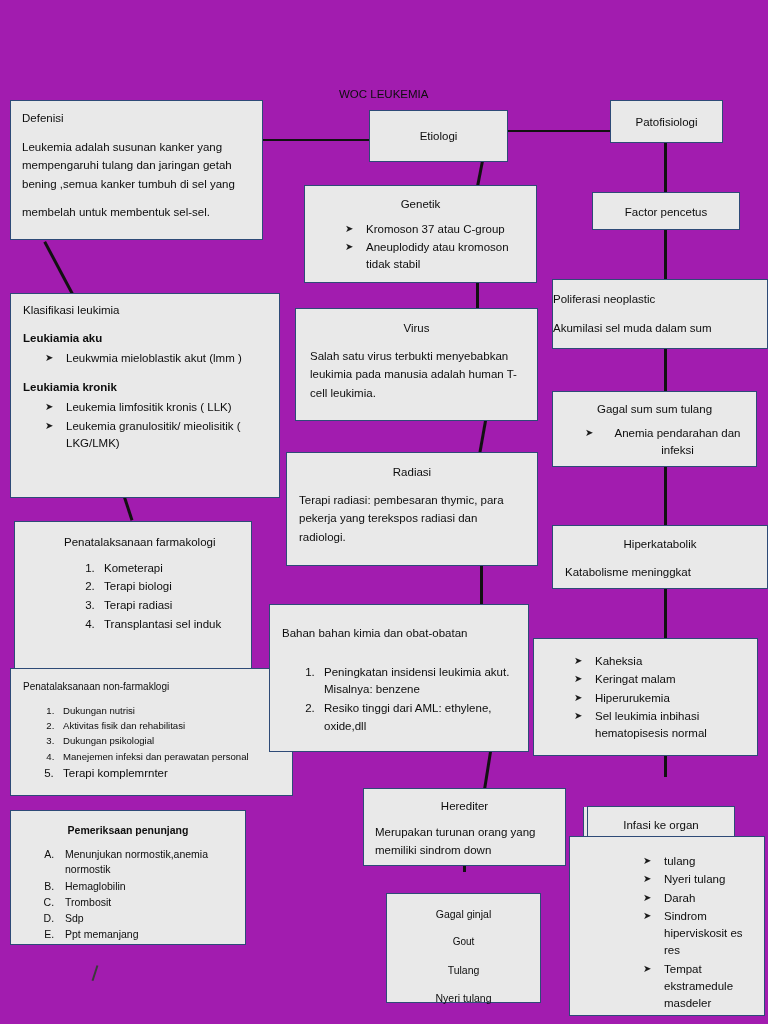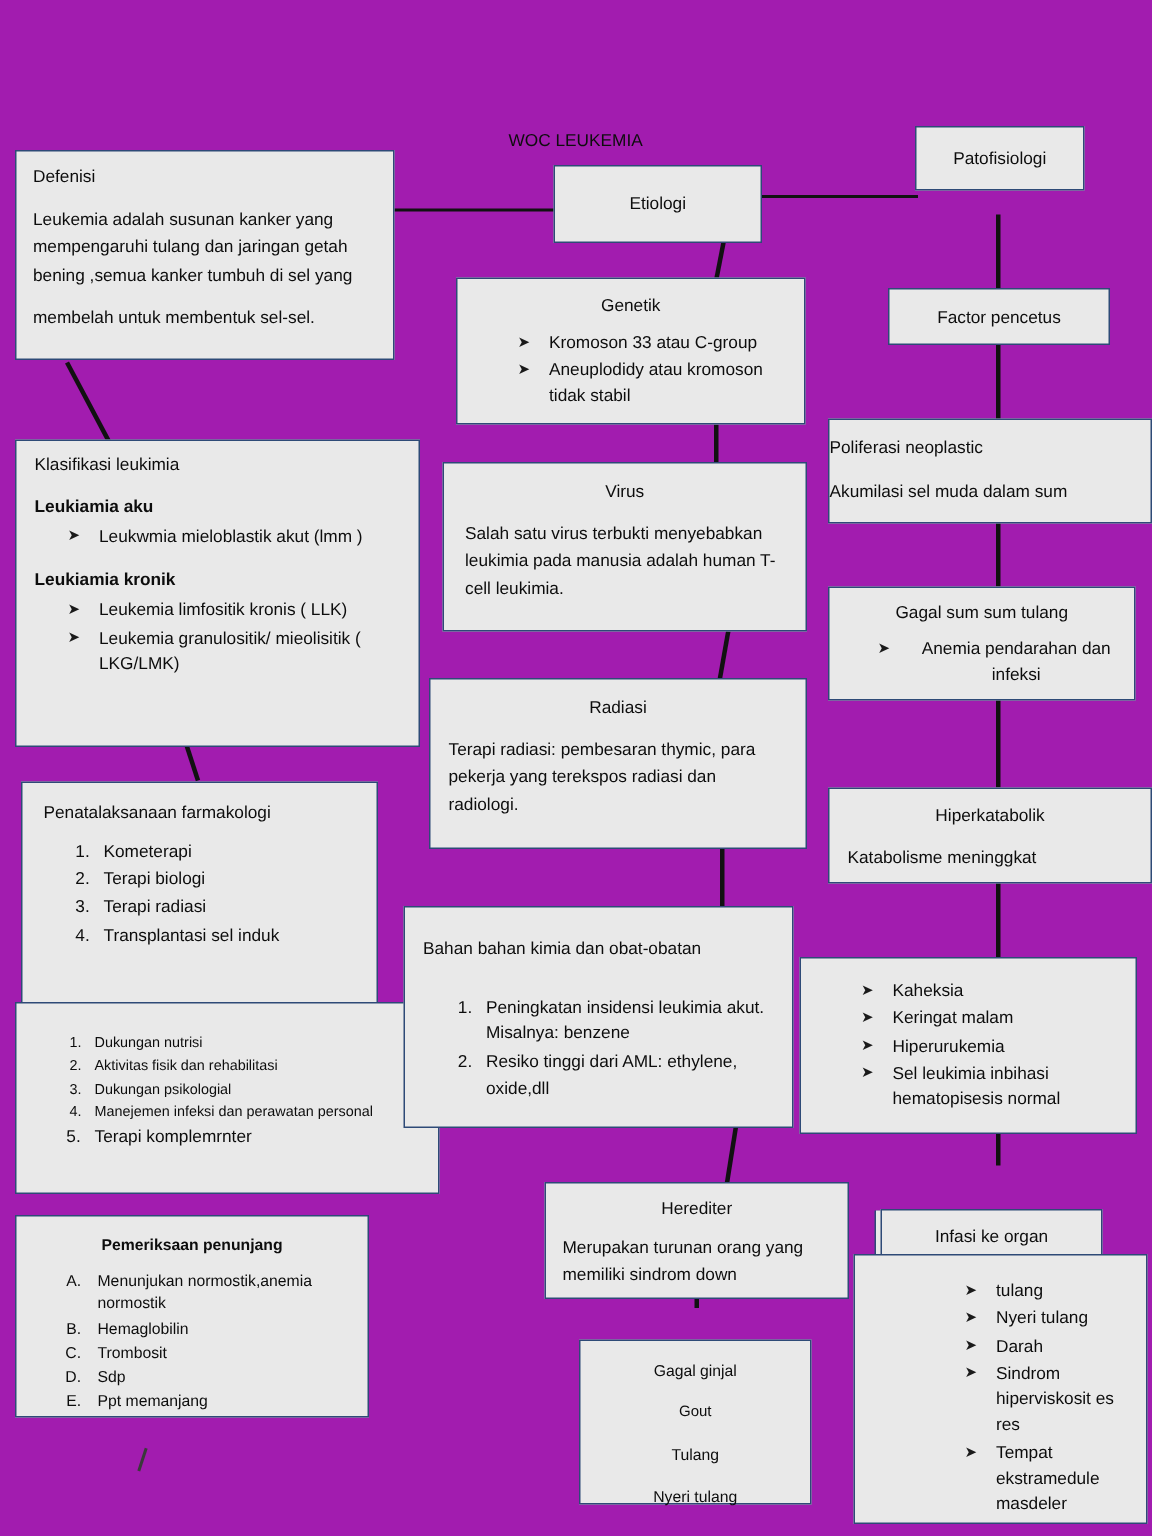--- a/index.html
+++ b/index.html
@@ -184,34 +184,35 @@
         <li>Leukwmia mieloblastik akut (lmm )</li>
       </ul>
       <div class="title-left bold" style="margin-top:11px;">Leukiamia kronik</div>
       <ul class="arrow">
         <li>Leukemia limfositik kronis ( LLK)</li>
         <li>Leukemia granulositik/ mieolisitik ( LKG/LMK)</li>
       </ul>
     </div>
   </div>
 
-  <div class="box" style="left:14px; top:521px; width:238px; height:166px;">
+  <div class="box" style="left:14px; top:521px; width:238px; height:166px;padding-left:35px;">
     <div class="pad" style="padding:12px 14px;">
       <div class="title-left">Penatalaksanaan farmakologi</div>
       <ol class="num" style="margin-top:9px;">
         <li>Kometerapi</li>
         <li>Terapi biologi</li>
         <li>Terapi radiasi</li>
         <li>Transplantasi sel induk</li>
       </ol>
     </div>
   </div>
 
   <div class="box" style="left:10px; top:668px; width:283px; height:128px;">
     <div class="pad" style="padding:11px 12px;">
+      <div class="title-left" style="font-size:10px;">Penatalaksanaan non-farmaklogi</div>
       <ol class="small" style="margin-top:8px;">
         <li>Dukungan nutrisi</li>
         <li>Aktivitas fisik dan rehabilitasi</li>
         <li>Dukungan psikologial</li>
         <li>Manejemen infeksi dan perawatan personal</li>
         <li class="big">Terapi komplemrnter</li>
       </ol>
     </div>
   </div>
 
@@ -229,21 +230,21 @@
   </div>
 
   <div class="box" style="left:369px; top:110px; width:139px; height:52px;">
     <div class="title" style="margin-top:17px;">Etiologi</div>
   </div>
 
   <div class="box" style="left:304px; top:185px; width:233px; height:98px;">
     <div class="pad" style="padding:10px 12px;">
       <div class="title">Genetik</div>
       <ul class="arrow" style="padding-left:28px; margin-top:8px;">
-        <li>Kromoson 33 atau C-group</li>
+        <li>Kromoson 37 atau C-group</li>
         <li>Aneuplodidy atau kromoson tidak stabil</li>
       </ul>
     </div>
   </div>
 
   <div class="box" style="left:295px; top:308px; width:243px; height:113px;">
     <div class="pad" style="padding:11px 14px;">
       <div class="title">Virus</div>
       <div class="para" style="margin-top:10px;">Salah satu virus terbukti menyebabkan leukimia pada manusia adalah human T-cell leukimia.</div>
     </div>
@@ -275,21 +276,21 @@
 
   <div class="box" style="left:386px; top:893px; width:155px; height:110px;">
     <div class="pad" style="padding:12px 8px;">
       <div class="para-c" style="font-size:10.5px;">Gagal ginjal</div>
       <div class="para-c" style="font-size:10px; margin-top:12px;">Gout</div>
       <div class="para-c" style="font-size:10.5px; margin-top:12px;">Tulang</div>
       <div class="para-c" style="font-size:10.5px; margin-top:12px;">Nyeri tulang</div>
     </div>
   </div>
 
-  <div class="box" style="left:610px; top:84px; width:113px; height:43px;">
+  <div class="box" style="left:610px; top:100px; width:113px; height:43px;">
     <div class="title" style="margin-top:13px;">Patofisiologi</div>
   </div>
 
   <div class="box" style="left:592px; top:192px; width:148px; height:38px;">
     <div class="title" style="margin-top:11px;">Factor pencetus</div>
   </div>
 
   <div class="box" style="left:552px; top:279px; width:216px; height:70px;">
     <div class="pad" style="padding:11px 0;">
       <div class="title-left">Poliferasi neoplastic</div>

